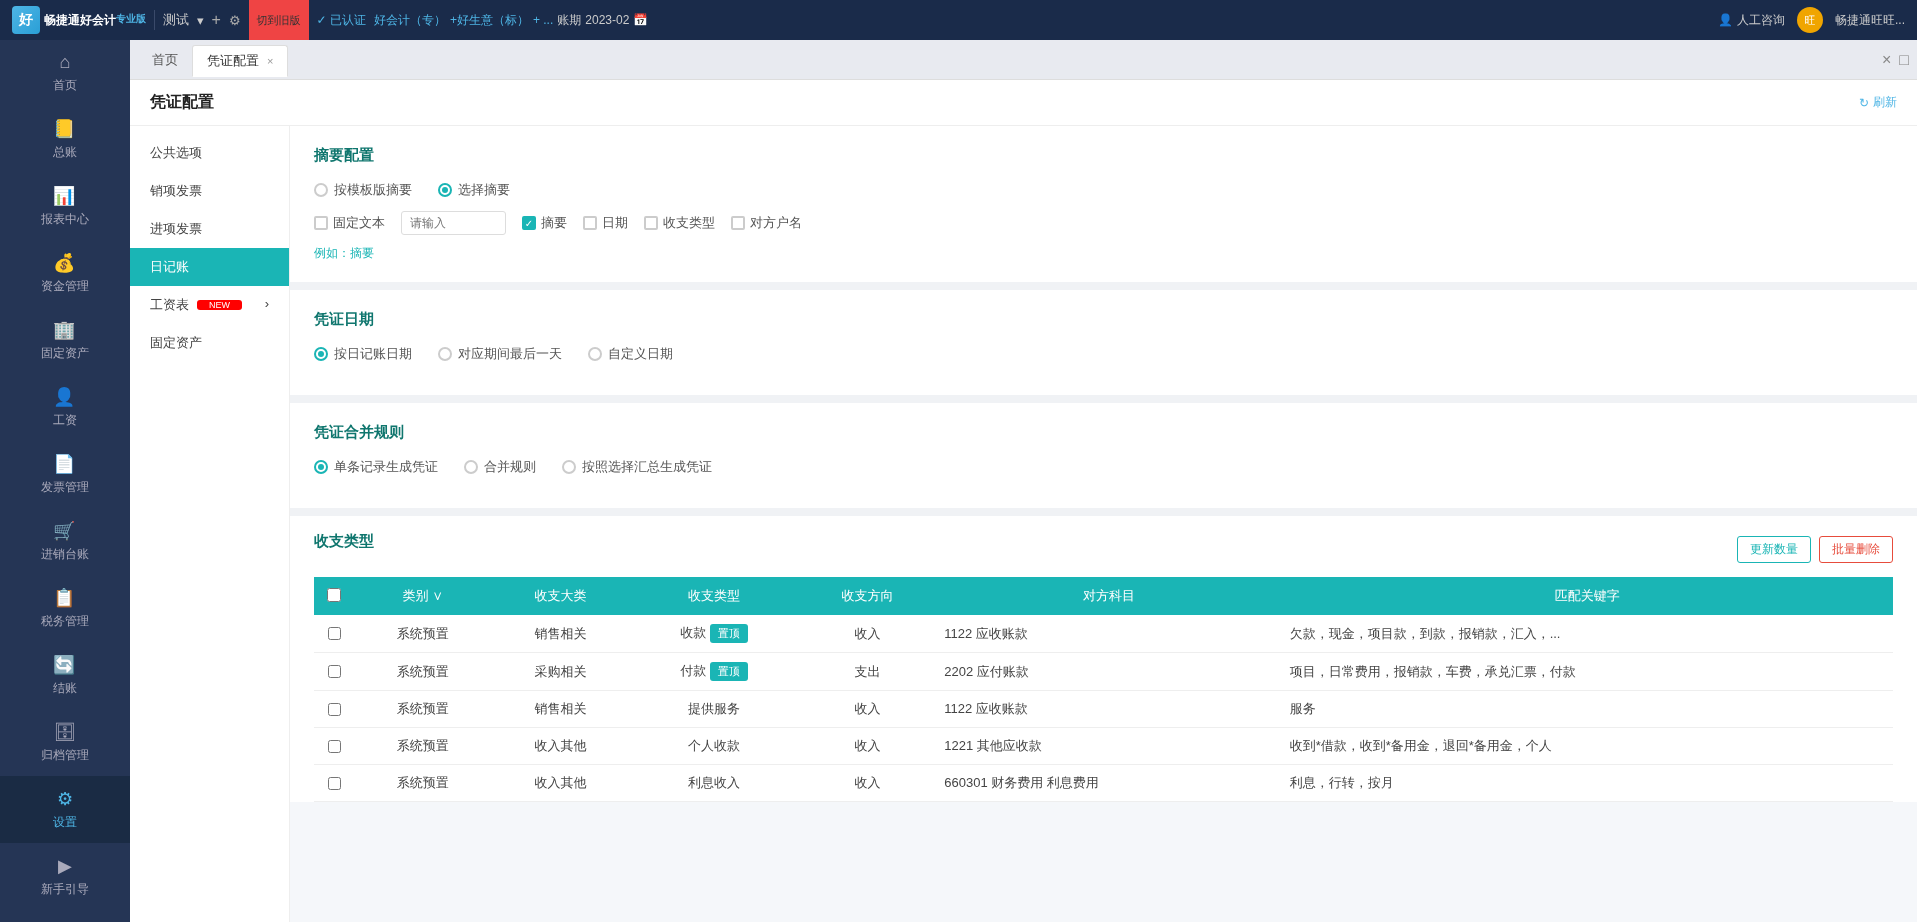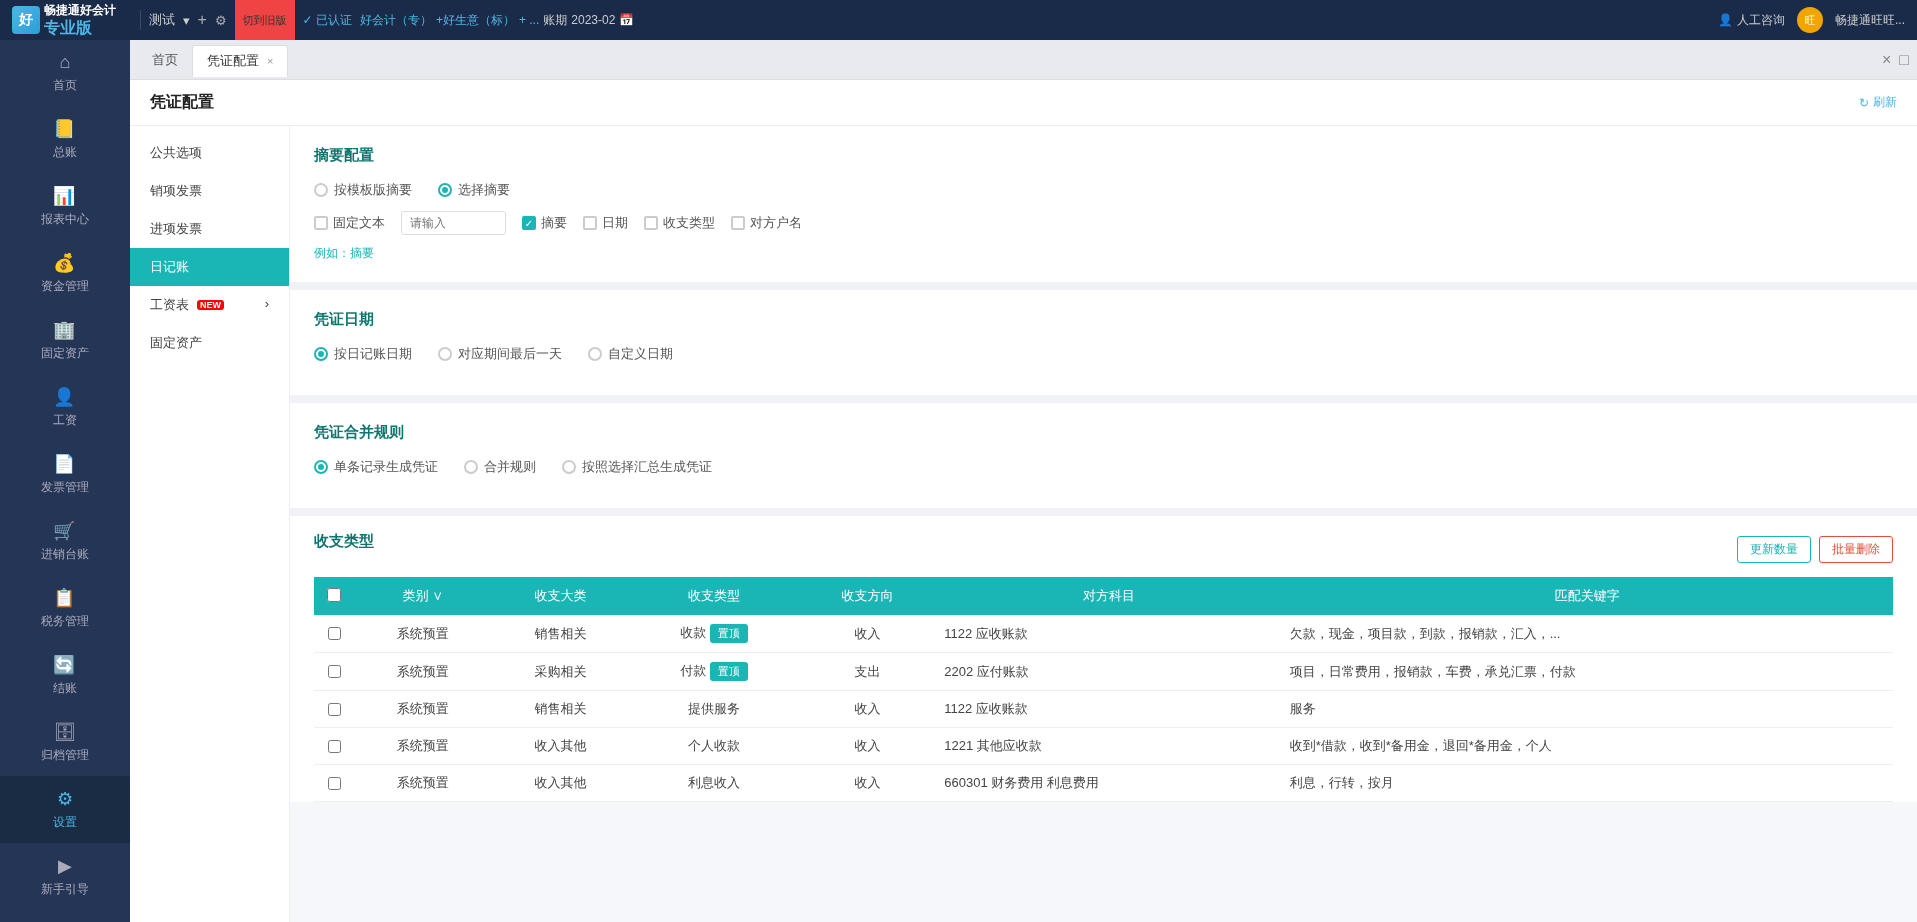--- a/index.html
+++ b/index.html
@@ -2,23 +2,23 @@
 <html><head>
   <meta charset="utf-8">
   <style>
     * { box-sizing: border-box; margin: 0; padding: 0; }
     body { font-family: 'Microsoft YaHei', sans-serif; font-size: 13px; background: #f0f2f5; color: #333; height: 922px; overflow: hidden; display: flex; flex-direction: column; }
 
     
     .top-header { height: 40px; background: #1a2b4a; display: flex; align-items: center; padding: 0 12px; gap: 8px; flex-shrink: 0; }
     .top-header .logo { display: flex; align-items: center; gap: 4px; color: #fff; font-size: 13px; font-weight: bold; min-width: 120px; }
     .top-header .logo .logo-icon { width: 28px; height: 28px; background: linear-gradient(135deg, #4eb5e5, #2a9fd6); border-radius: 4px; display: flex; align-items: center; justify-content: center; color: white; font-size: 14px; }
-    .top-header .logo-text { display: flex; flex-direction: column; line-height: 1.2; }
+    .top-header .logo-text { display: flex; flex-direction: row; line-height: 1.2; }
     .top-header .logo-text .main { color: #fff; font-size: 12px; }
-    .top-header .logo-text .sub { color: #4eb5e5; font-size: 16px; }
+    .top-header .logo-text .sub { color: #4eb5e5; font-size: 10px; }
     .header-divider { width: 1px; height: 20px; background: #3a4a6a; }
     .header-tab-name { color: #ccc; font-size: 13px; }
     .header-dropdown-btn { color: #ccc; cursor: pointer; display: flex; align-items: center; gap: 4px; }
     .header-add-btn { color: #aaa; cursor: pointer; font-size: 16px; }
     .header-settings-btn { color: #aaa; cursor: pointer; }
     .header-switch-btn { background: #ef4444; border-radius: 3px; padding: 16px 8px; font-size: 11px; color: #333; cursor: pointer; border: none; }
     .header-tags { display: flex; align-items: center; gap: 4px; flex: 1; }
     .header-tag { font-size: 12px; color: #4eb5e5; }
     .header-tag-sep { color: #666; }
     .header-period { color: #ccc; font-size: 12px; display: flex; align-items: center; gap: 4px; }
@@ -51,21 +51,21 @@
     
     .page-header { background: #fff; padding: 12px 20px; display: flex; align-items: center; justify-content: space-between; border-bottom: 1px solid #eee; flex-shrink: 0; }
     .page-title { font-size: 16px; font-weight: bold; color: #222; }
     .refresh-btn { color: #4eb5e5; font-size: 12px; cursor: pointer; display: flex; align-items: center; gap: 4px; }
 
     
     .two-col { display: flex; flex: 1; overflow: hidden; }
     .left-nav { width: 160px; background: #fff; border-right: 1px solid #eee; padding-top: 8px; flex-shrink: 0; }
     .left-nav-item { padding: 10px 20px; font-size: 13px; color: #444; cursor: pointer; display: flex; align-items: flex-start; justify-content: space-between; }
     .left-nav-item.active { background: #1ab5b5; color: #fff; }
-    .left-nav-item .new-badge { background: #f00; color: #fff; font-size: 9px; border-radius: 3px; padding: 0 3px; margin-left: 4px; font-weight: bold; }
+    .left-nav-item .new-badge { background: #f00; color: #fff; font-size: 9px; border-radius: 3px; padding: 0 12px; margin-left: 4px; }
 
     
     .right-content { flex: 1; overflow-y: auto; padding: 0; background: #f5f7fa; }
     .section { background: #fff; margin: 0; padding: 20px 24px; border-bottom: 8px solid #f0f2f5; }
     .section-title { font-size: 15px; font-weight: bold; color: #0f766e; margin-bottom: 16px; }
 
     
     .radio-group { display: flex; align-items: center; gap: 26px; margin-bottom: 12px; }
     .radio-item { display: flex; align-items: center; gap: 6px; cursor: pointer; font-size: 13px; color: #555; }
     .radio-circle { width: 14px; height: 14px; border-radius: 50%; border: 2px solid #ccc; display: flex; align-items: center; justify-content: center; }

